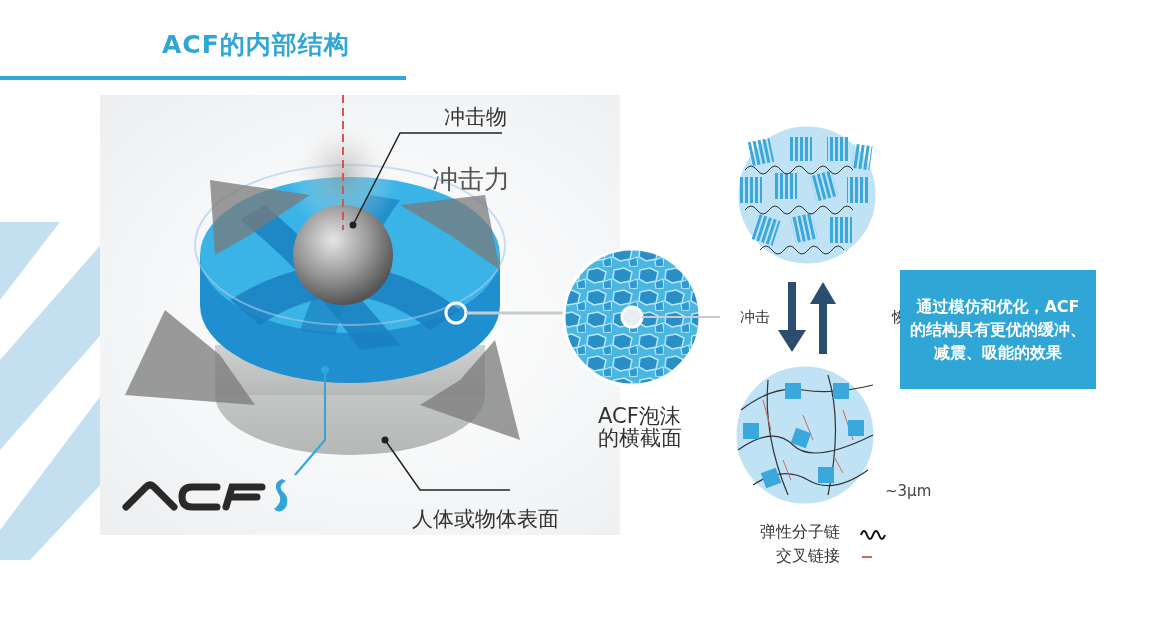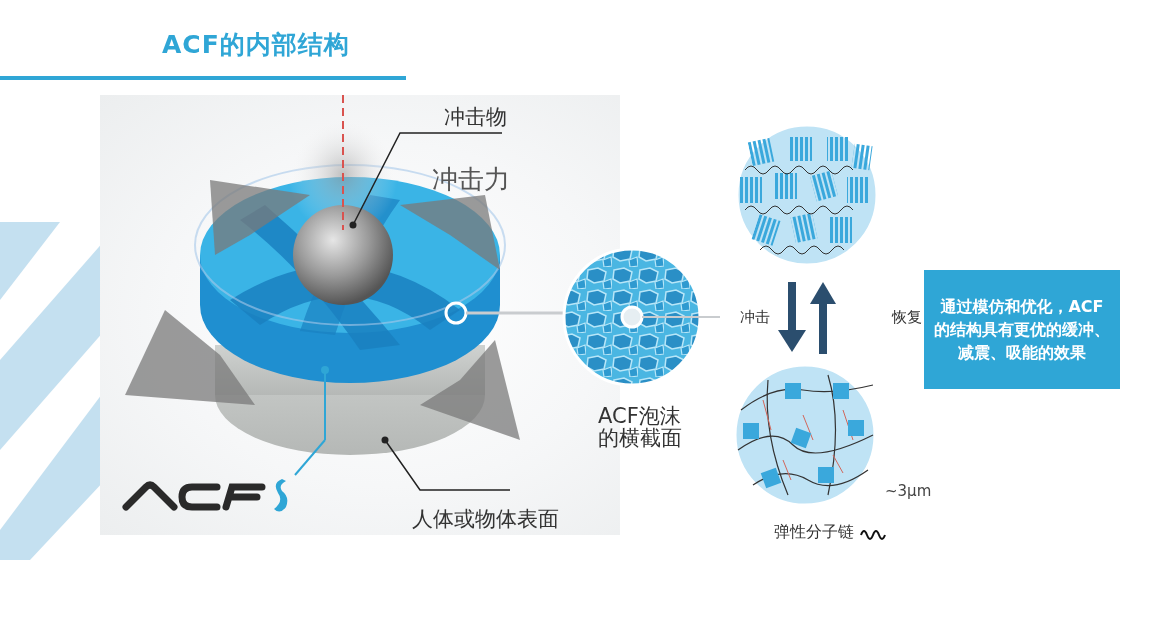--- a/index.html
+++ b/index.html
@@ -19,23 +19,23 @@
     left: 100px; top: 95px; width: 520px; height: 440px;
     background: radial-gradient(ellipse at 55% 50%, #ffffff 0%, #f6f7f8 55%, #eceeef 100%);
   }
   .label { color: #333; font-size: 21px; white-space: nowrap; }
   .label-lg { color: #555; font-size: 26px; white-space: nowrap; }
   .label-sm { color: #333; font-size: 15px; white-space: nowrap; }
   .callout {
     left: 900px; top: 270px; width: 196px; height: 119px;
     background: #2fa6d6; color: #fff; font-size: 16px; font-weight: bold;
     line-height: 23px; text-align: center; display: flex; align-items: center; justify-content: flex-end;
-    padding: 4px 10px; box-sizing: border-box; margin-left: 24px;
-  }
-  .legend-row { display: flex; align-items: center; gap: 6px; font-size: 16px; color: #333; white-space: nowrap; justify-content: flex-end; }
+    padding: 4px 10px; box-sizing: border-box;
+  }
+  .legend-row { display: flex; align-items: center; gap: 20px; font-size: 16px; color: #333; white-space: nowrap; justify-content: flex-end; }
 </style>
 </head>
 <body>
 
 <div class="abs title">ACF的内部结构</div>
 <div class="abs title-rule"></div>
 
 <svg class="abs deco" viewBox="0 0 130 360">
   <polygon points="0,22 60,22 0,100" fill="#c4e0f0"></polygon>
   <polygon points="0,160 105,40 105,130 0,250" fill="#c4e0f0"></polygon>
@@ -195,13 +195,19 @@
   <span>通过模仿和优化，ACF的结构具有更优的缓冲、减震、吸能的效果</span>
 </div>
 
 <div class="abs" style="left:748px; top:522px; width:140px; display:flex; flex-direction:column; gap:3px;">
   <div class="legend-row">
     <span>弹性分子链</span>
     <svg width="28" height="14" viewBox="0 0 28 14">
       <path d="M1,9 q3,-8 6,0 t6,0 t6,0 t6,0" fill="none" stroke="#111" stroke-width="2"></path>
     </svg>
   </div>
+  <div class="legend-row" style="padding-right:14px;">
+    <span>交叉链接</span>
+    <svg width="14" height="10" viewBox="0 0 14 10">
+      <line x1="2" y1="5" x2="12" y2="5" stroke="#d2665a" stroke-width="2"></line>
+    </svg>
+  </div>
 </div>
 
 </body></html>

